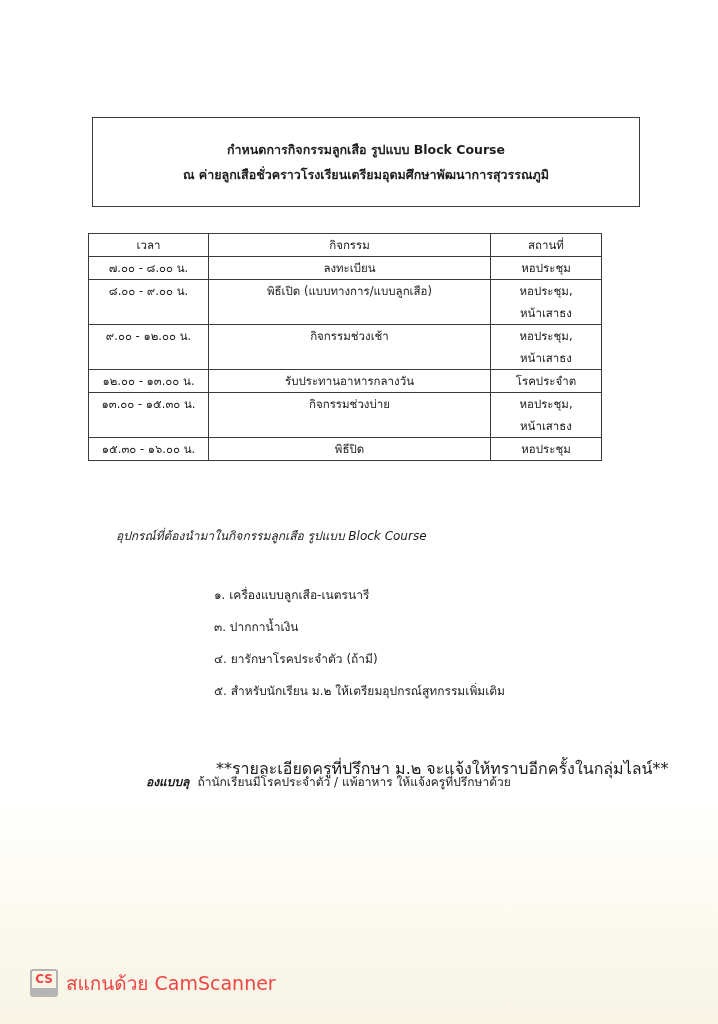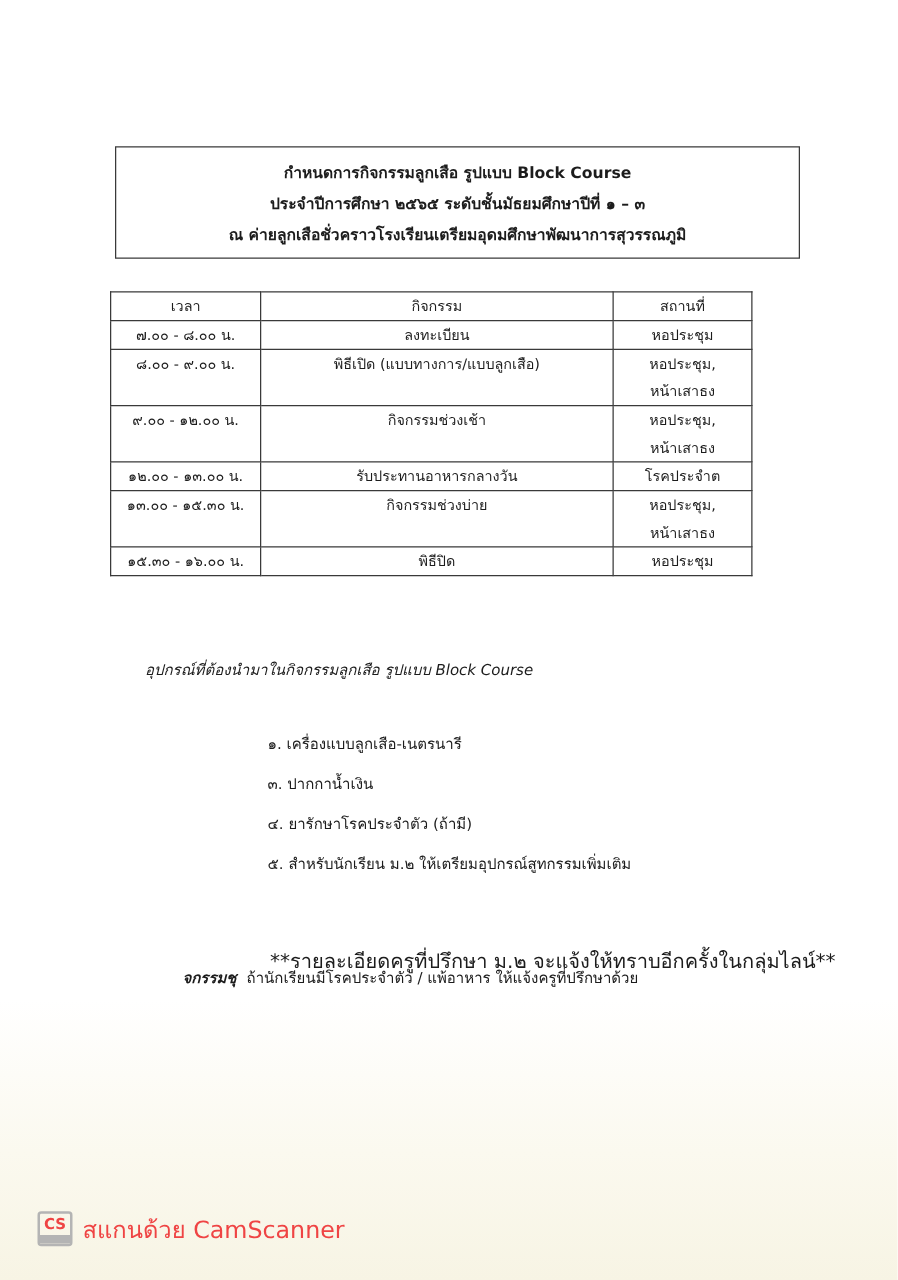--- a/index.html
+++ b/index.html
@@ -46,21 +46,20 @@
       display: flex; align-items: flex-start; justify-content: center; font-weight: bold; font-size: 12px;
       line-height: 16px; position: relative; overflow: hidden;
     }
     .cs-logo::after { content: ""; position: absolute; left: 0; right: 0; bottom: 0; height: 7px; background: #b4b4b4; }
   </style>
 </head>
 <body>
 
 <div class="title-box">
   <div class="title-line">กำหนดการกิจกรรมลูกเสือ รูปแบบ Block Course</div>
-  <div class="title-line">ประจำปีการศึกษา ๒๕๖๕ ระดับชั้นมัธยมศึกษาปีที่ ๑ – ๓</div>
   <div class="title-line">ณ ค่ายลูกเสือชั่วคราวโรงเรียนเตรียมอุดมศึกษาพัฒนาการสุวรรณภูมิ</div>
 </div>
 
 <table class="schedule">
   <thead>
     <tr>
       <th class="c1">เวลา</th>
       <th>กิจกรรม</th>
       <th class="c3">สถานที่</th>
     </tr>
@@ -117,19 +116,19 @@
 <div class="equip-title">อุปกรณ์ที่ต้องนำมาในกิจกรรมลูกเสือ รูปแบบ Block Course</div>
 <ul class="equip-list">
   <li>๑. เครื่องแบบลูกเสือ-เนตรนารี</li>
   <li>๓. ปากกาน้ำเงิน</li>
   <li>๔. ยารักษาโรคประจำตัว (ถ้ามี)</li>
   <li>๕. สำหรับนักเรียน ม.๒ ให้เตรียมอุปกรณ์สูทกรรมเพิ่มเติม</li>
 </ul>
 <div class="equip-note">**รายละเอียดครูที่ปรึกษา ม.๒ จะแจ้งให้ทราบอีกครั้งในกลุ่มไลน์**</div>
 
 <div class="remark">
-  <span class="label">จกรรมชุ</span><span>ถ้านักเรียนมีโรคประจำตัว / แพ้อาหาร  ให้แจ้งครูที่ปรึกษาด้วย</span>
+  <span class="label">องแบบลุ</span><span>ถ้านักเรียนมีโรคประจำตัว / แพ้อาหาร  ให้แจ้งครูที่ปรึกษาด้วย</span>
 </div>
 
 <div class="watermark">
   <div class="cs-logo">CS</div>
   <span>สแกนด้วย CamScanner</span>
 </div>
 
 </body></html>

